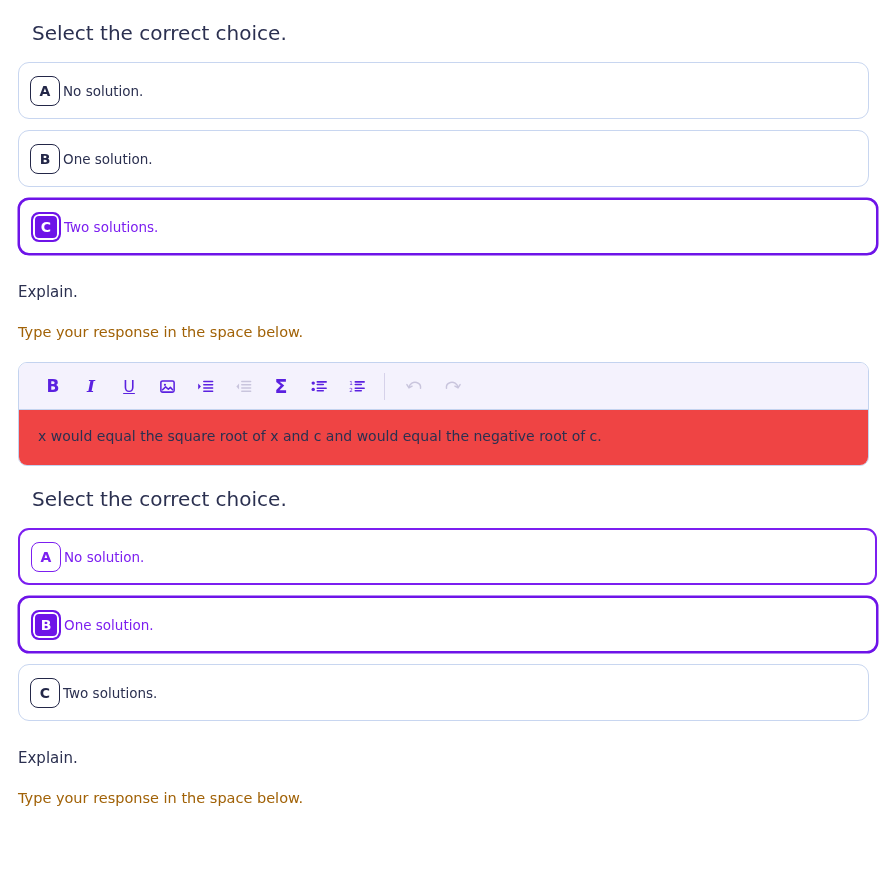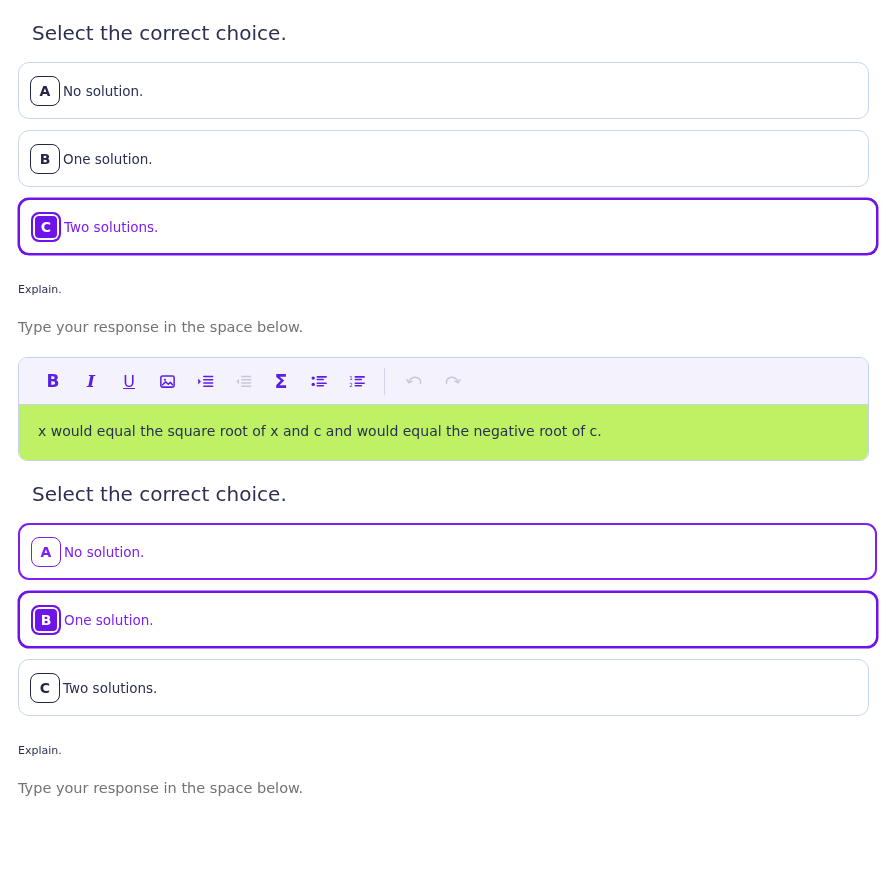--- a/index.html
+++ b/index.html
@@ -116,30 +116,30 @@
   .opt-text {
     margin-left: 3px;
     font-size: 13.5px;
     color: #2b3050;
   }
   .option.hover .opt-text,
   .option.selected .opt-text { color: #7c1ff0; }
 
   
   .explain {
-    font-size: 11px;
+    font-size: 15px;
     padding: 0 18px;
     margin-top: 28px;
     color: #2b3050;
   }
   .type-resp {
     font-size: 14.5px;
     padding: 0 18px;
     margin-top: 23px;
-    color: #737373;
+    color: #a16207;
   }
 
   
   .editor {
     margin: 22px 18px 0 18px;
     border: 1.4px solid #c3d3ef;
     border-radius: 9px;
     overflow: hidden;
     background: #fff;
   }
@@ -173,21 +173,21 @@
     background: #d6d2ea;
     margin: 0 10px 0 8px;
   }
   .tbtn svg { display: block; }
 
   .editor-body {
     min-height: 55px;
     padding: 17px 19px;
     font-size: 14px;
     color: #2b3050;
-    background: #bef264;
+    background: #ef4444;
     line-height: 1.4;
   }
 </style>
 </head>
 <body>
 
 <div class="page">
 
 
   <div class="sub">Select the correct choice.</div>

